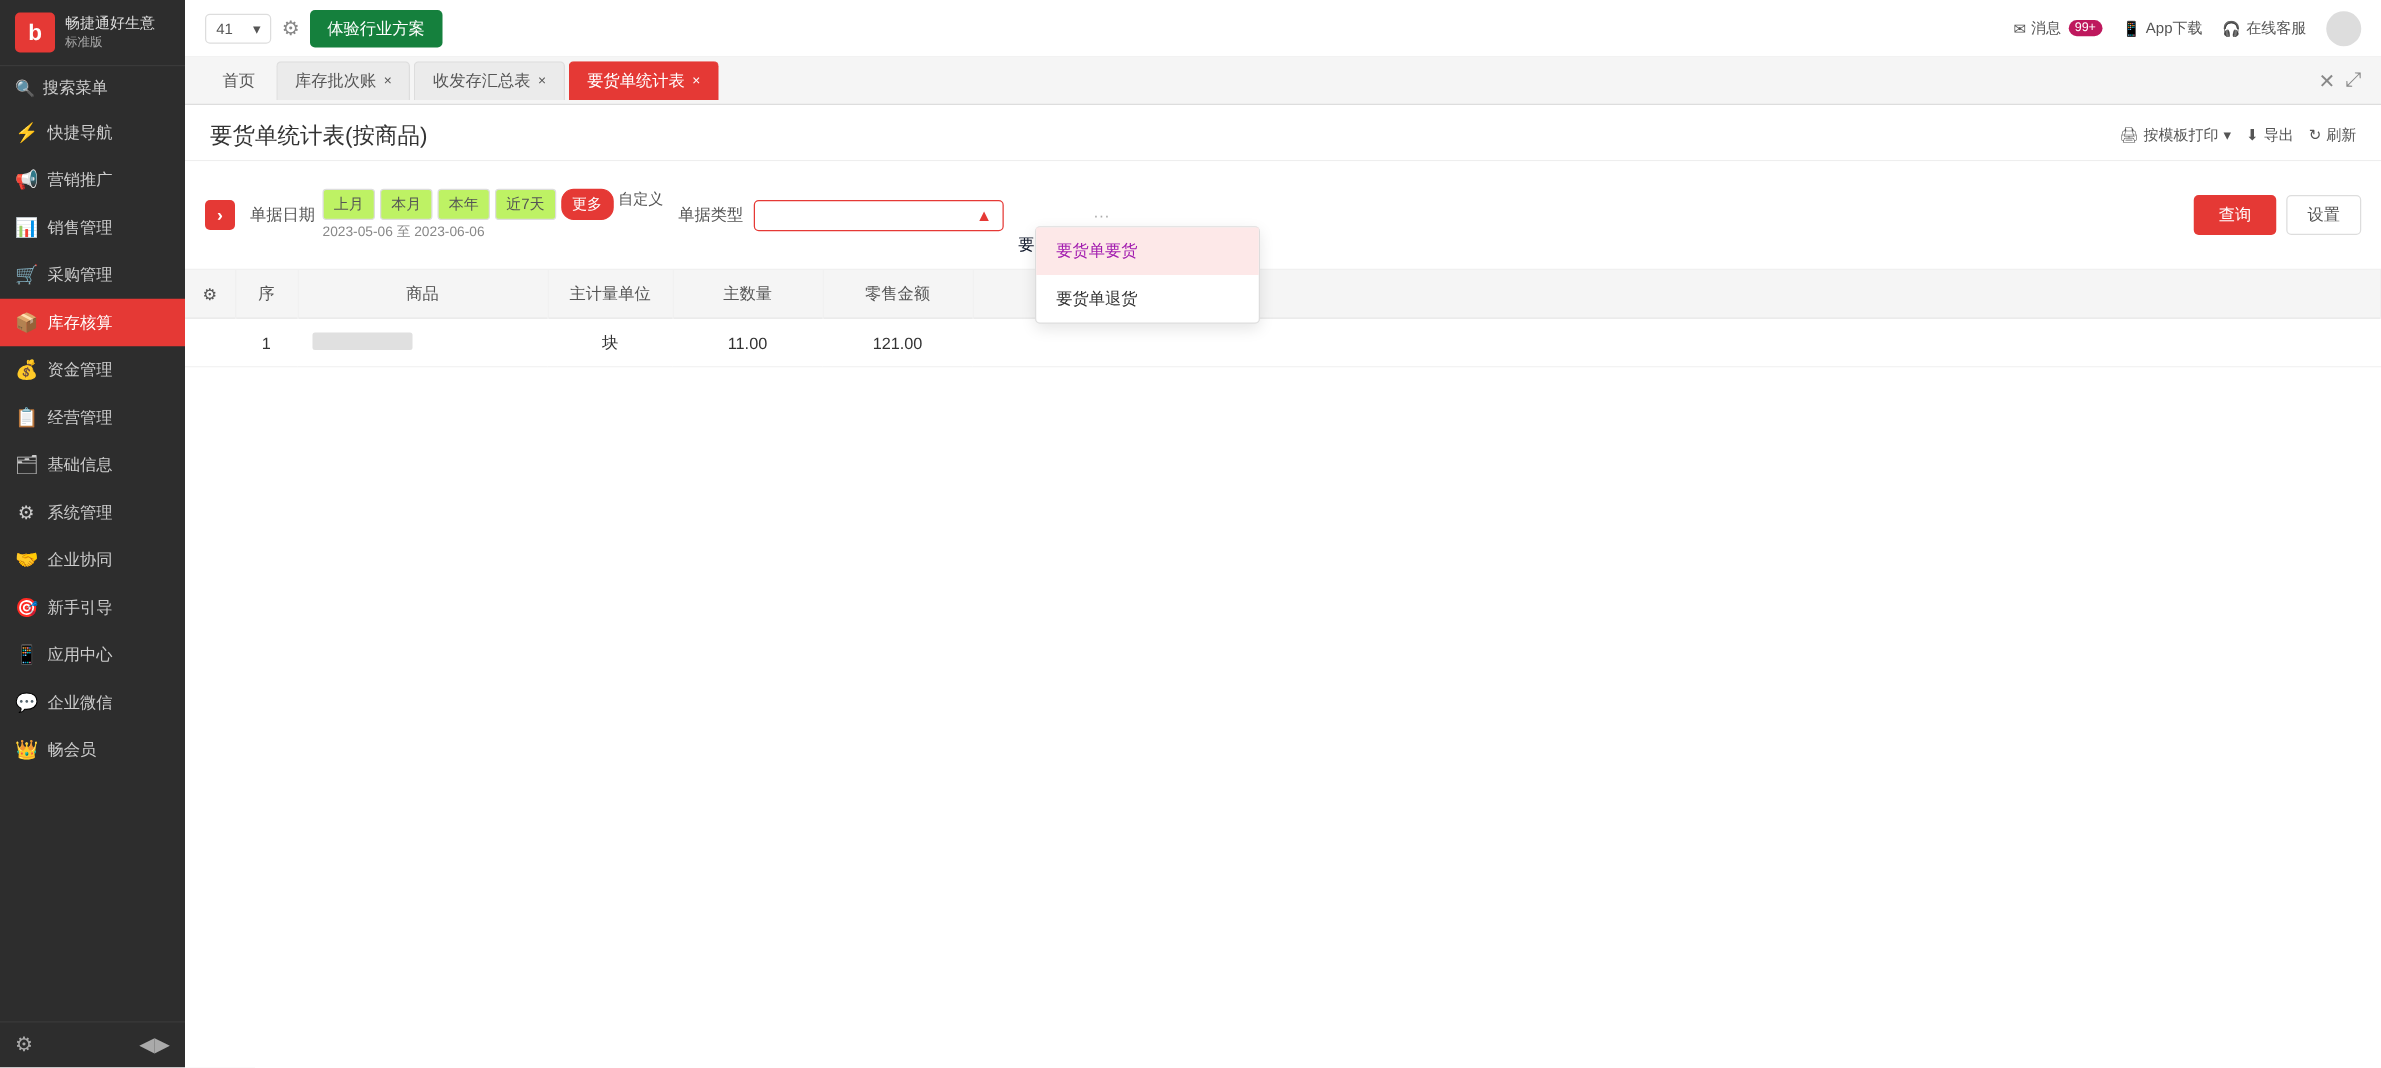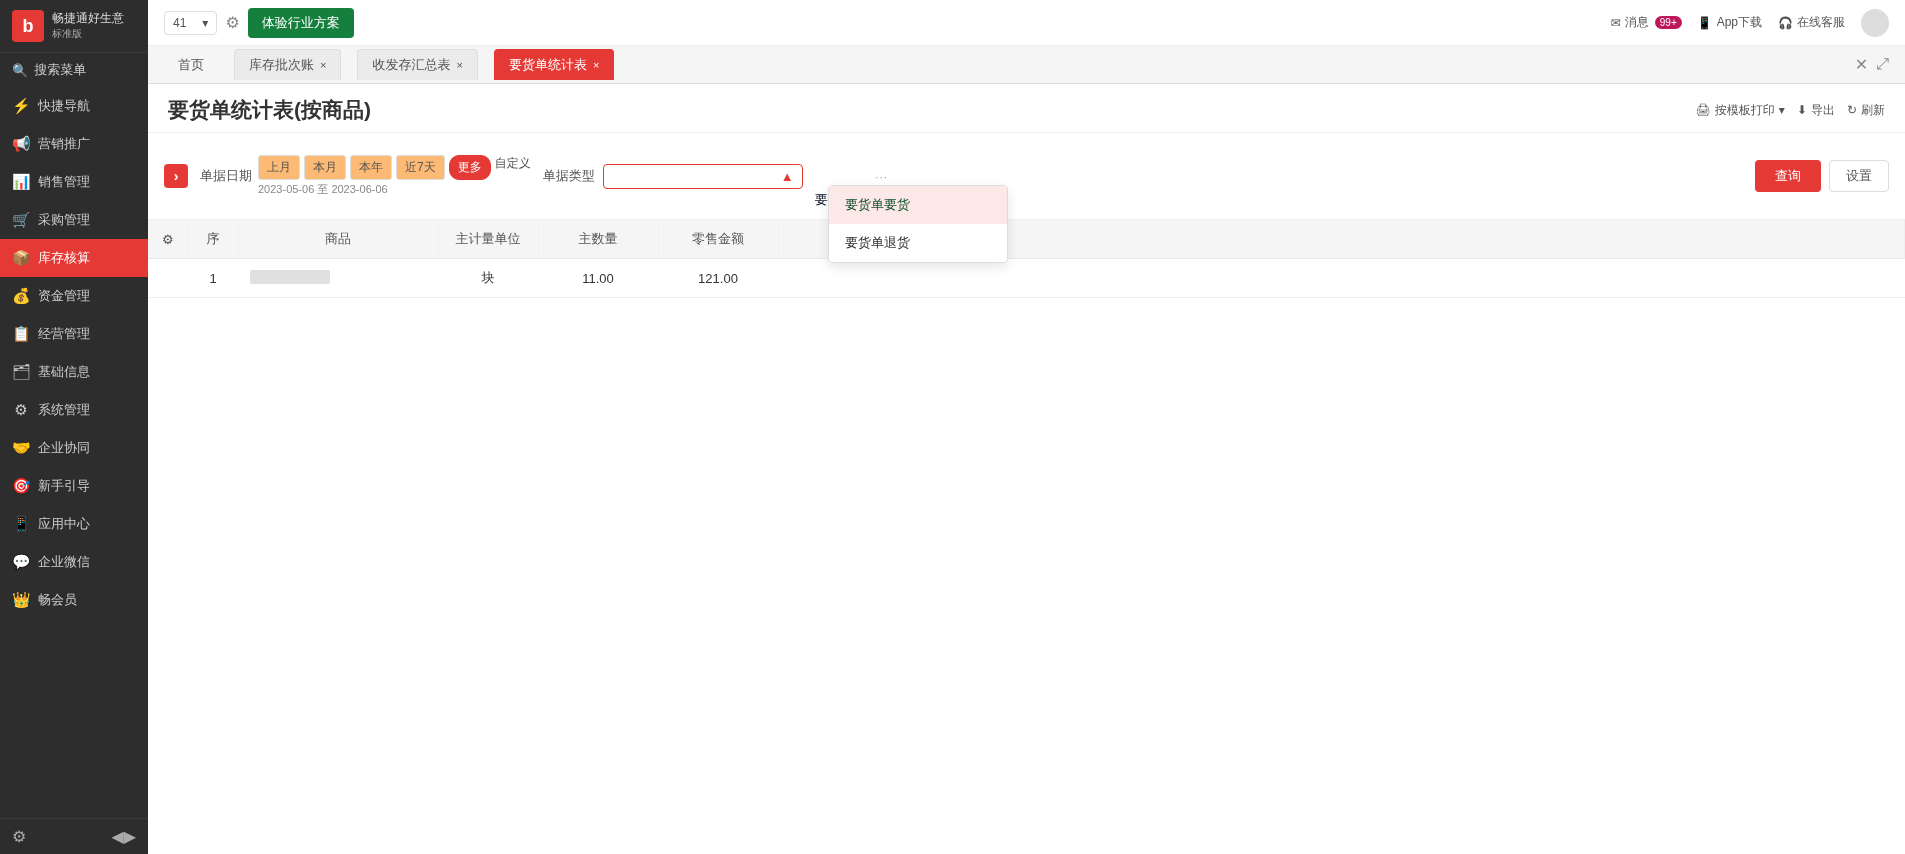--- a/index.html
+++ b/index.html
@@ -112,21 +112,21 @@
 
     
     .tabs-bar {
       background: #f5f5f5;
       display: flex;
       align-items: center;
       padding: 0 16px;
       height: 38px;
       border-bottom: 1px solid #ddd;
       flex-shrink: 0;
-      gap: 16px;
+      gap: 3px;
     }
     .tab {
       padding: 6px 14px;
       cursor: pointer;
       border-radius: 4px 4px 0 0;
       font-size: 13px;
       color: #555;
       display: flex; align-items: center; gap: 6px;
       background: #ebebeb;
       border: 1px solid #ddd; border-bottom: none;
@@ -137,21 +137,21 @@
     .tabs-controls { margin-left: auto; display: flex; gap: 8px; color: #888; cursor: pointer; font-size: 16px; }
 
     
     .page-header {
       background: white;
       padding: 12px 20px 8px;
       display: flex; align-items: center; justify-content: space-between;
       border-bottom: 1px solid #eee;
       flex-shrink: 0;
     }
-    .page-title { font-size: 21px; font-weight: bold; color: #333; }
+    .page-title { font-size: 18px; font-weight: normal; color: #333; }
     .page-actions { display: flex; align-items: center; gap: 12px; }
     .action-btn {
       display: flex; align-items: center; gap: 4px;
       color: #555; cursor: pointer; font-size: 12px;
     }
 
     
     .content-area {
       flex: 1;
       overflow: auto;
@@ -174,21 +174,21 @@
       width: 24px; height: 24px;
       background: #e53935; color: white;
       border-radius: 4px; display: flex; align-items: center; justify-content: center;
       cursor: pointer; font-size: 14px; font-weight: bold;
     }
     .filter-group { display: flex; align-items: center; gap: 6px; }
     .filter-label { color: #555; font-size: 13px; }
     .date-btns { display: flex; gap: 4px; }
     .date-btn {
       padding: 3px 8px; border: 1px solid #ddd; border-radius: 3px;
-      cursor: pointer; font-size: 12px; color: #555; background: #fdba74;
+      cursor: pointer; font-size: 12px; color: #555; background: #bef264;
     }
     .date-btn.hot {
       background: #e53935; color: white; border-color: #e53935; border-radius: 10px; padding: 2px 8px;
     }
     .date-custom { color: #555; font-size: 12px; cursor: pointer; }
     .date-range { font-size: 11px; color: #888; margin-top: 2px; }
     .filter-date-col { display: flex; flex-direction: column; }
 
     .type-filter { display: flex; align-items: center; gap: 8px; }
     .type-label { color: #555; font-size: 13px; }
@@ -225,21 +225,21 @@
       box-shadow: 0 4px 12px rgba(0,0,0,0.1);
       z-index: 1000;
       min-width: 180px;
     }
     .dropdown-item {
       padding: 10px 16px;
       cursor: pointer;
       font-size: 13px;
       color: #333;
     }
-    .dropdown-item.selected { background: #fde8e8; color: #14532d; }
+    .dropdown-item.selected { background: #fde8e8; color: #a21caf; }
 
     
     .table-wrap { overflow: auto; }
     table {
       width: 100%;
       border-collapse: collapse;
       font-size: 13px;
     }
     thead tr {
       background: #f5f5f5;

